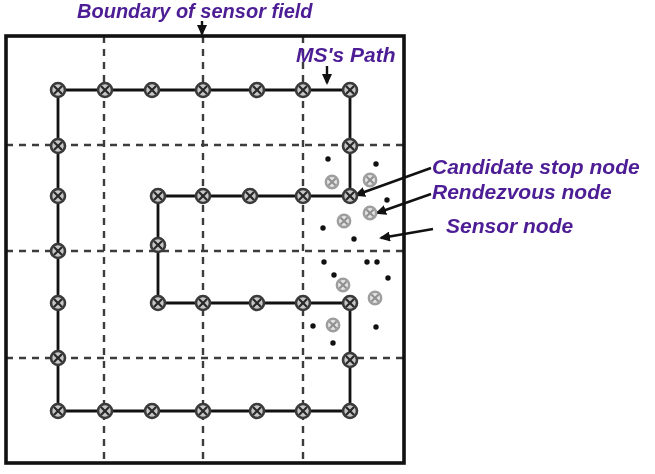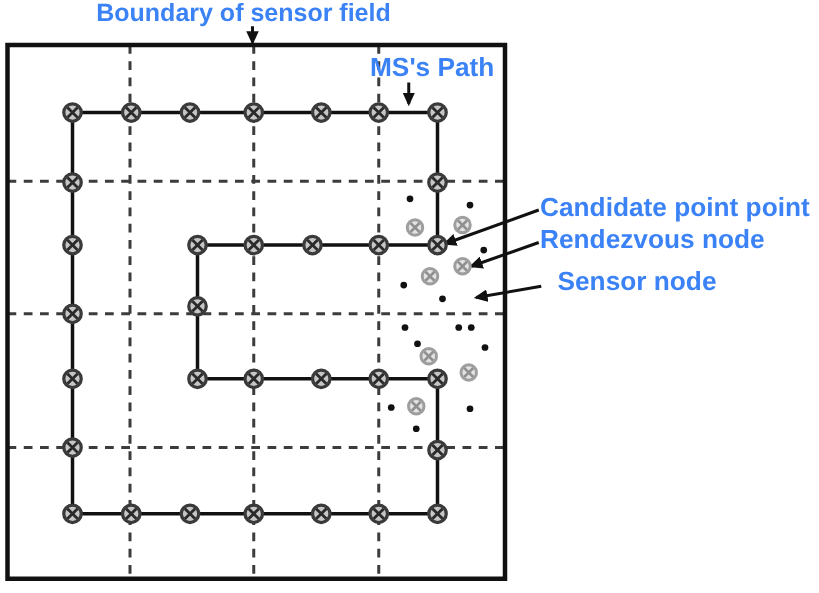--- a/index.html
+++ b/index.html
@@ -7,24 +7,25 @@
     position:relative;
     width:655px;height:474px;
     background:#ffffff;
     font-family:"Liberation Sans", sans-serif;
     overflow:hidden;
   }
   .stage svg{position:absolute;left:0;top:0;}
   .lbl{
     position:absolute;
     font-weight:bold;
-    color:#3b82f6;
+    color:#4c1d95;
     white-space:nowrap;
     line-height:1.1;
     letter-spacing:0px;
+    font-style:italic;
   }
   .lbl-title{font-size:20px;}
   .lbl-small{font-size:21px;}
 </style>
 </head>
 <body>
 
 <div class="stage">
   <svg id="diagram" width="655" height="474" viewBox="0 0 655 474">
       <defs>
@@ -253,18 +254,18 @@
       <circle cx="388" cy="278" r="2.7" fill="#111111"></circle>
       <circle cx="313" cy="326" r="2.7" fill="#111111"></circle>
       <circle cx="376" cy="327" r="2.7" fill="#111111"></circle>
       <circle cx="333" cy="343" r="2.7" fill="#111111"></circle>
     </svg>
 
   <div class="lbl lbl-title" style="left:77px;top:0px;">Boundary of sensor field</div>
 
   <div class="lbl lbl-small" style="left:296px;top:43px;">MS's Path</div>
 
-  <div class="lbl lbl-small" style="left:432px;top:155px;">Candidate point point</div>
+  <div class="lbl lbl-small" style="left:432px;top:155px;">Candidate stop node</div>
 
   <div class="lbl lbl-small" style="left:432px;top:180px;">Rendezvous node</div>
 
   <div class="lbl lbl-small" style="left:446px;top:214px;">Sensor node</div>
 </div>
 
 </body></html>

